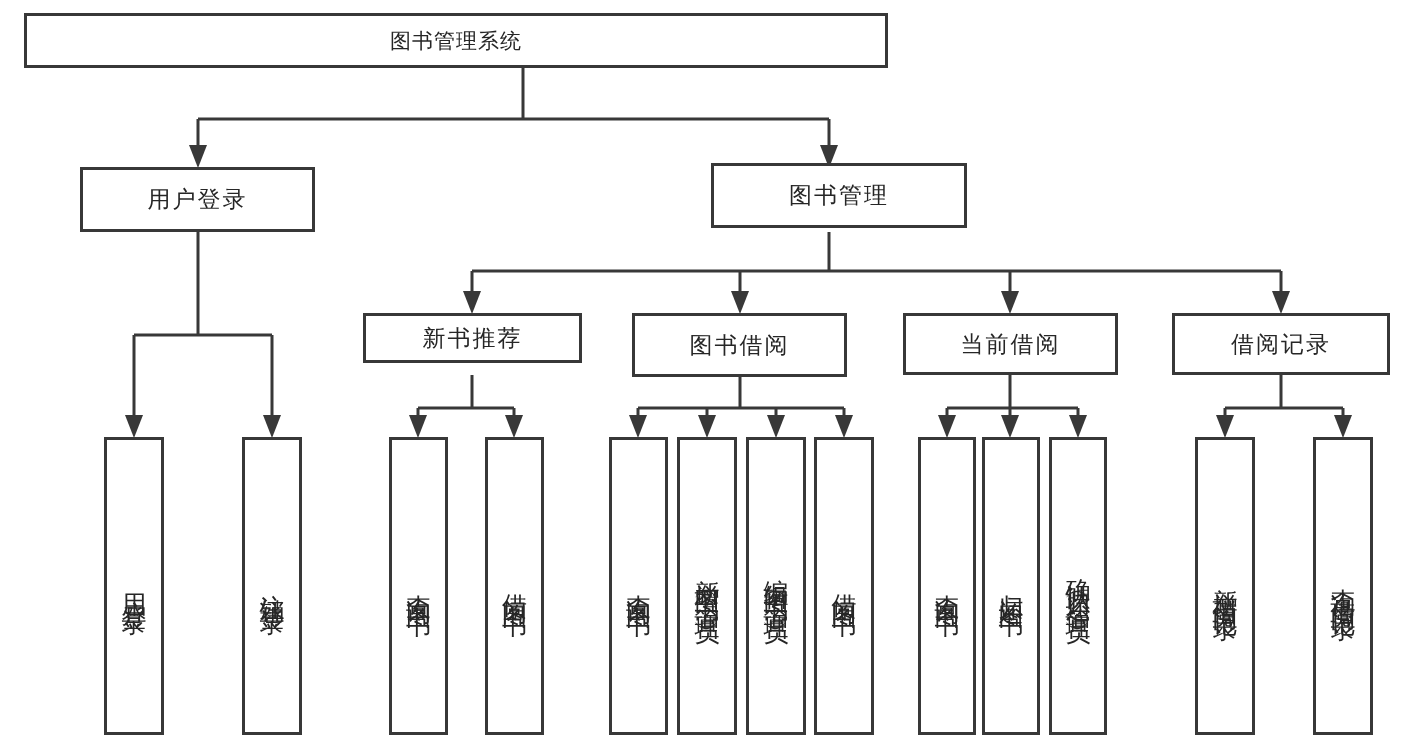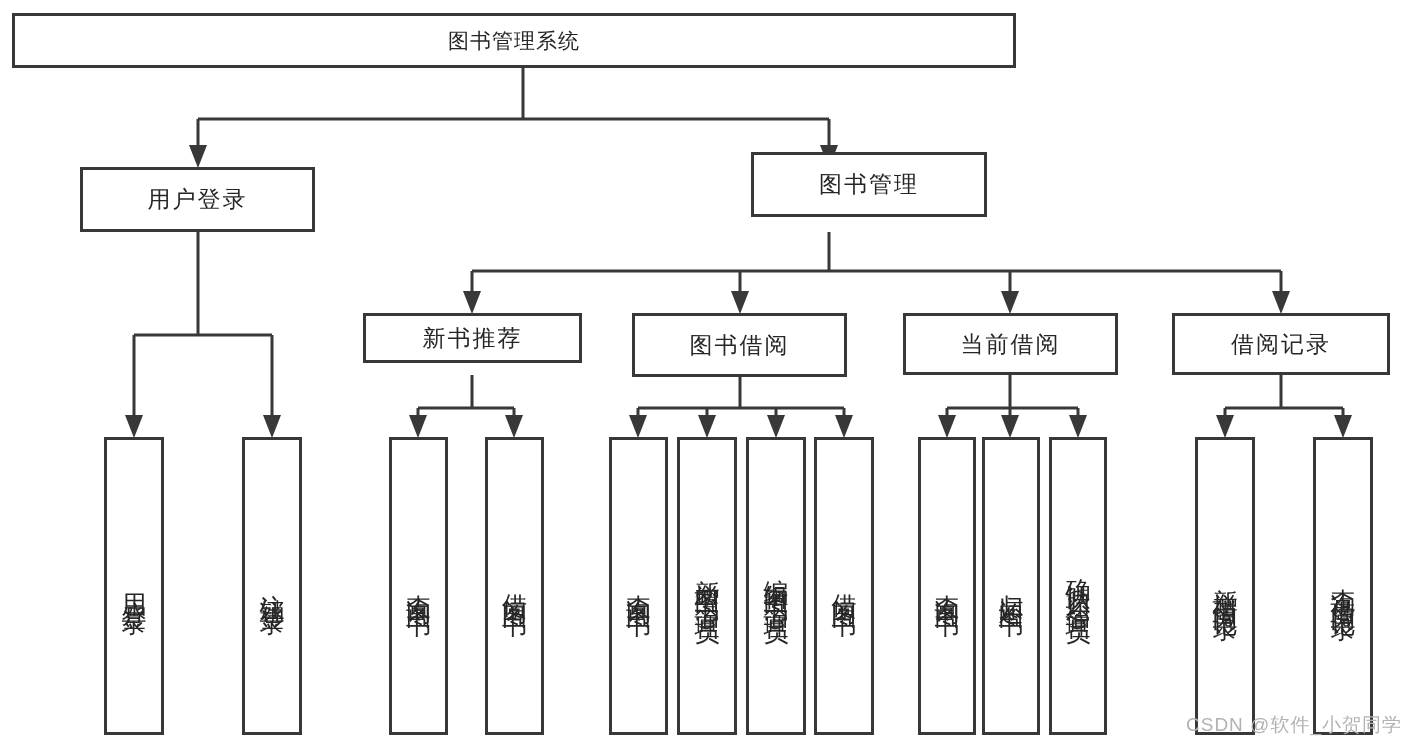--- a/index.html
+++ b/index.html
@@ -75,28 +75,28 @@
       <polygon points="767,415 785,415 776,438"></polygon>
       <polygon points="835,415 853,415 844,438"></polygon>
       <polygon points="938,415 956,415 947,438"></polygon>
       <polygon points="1001,415 1019,415 1010,438"></polygon>
       <polygon points="1069,415 1087,415 1078,438"></polygon>
       <polygon points="1216,415 1234,415 1225,438"></polygon>
       <polygon points="1334,415 1352,415 1343,438"></polygon>
     </g>
   </svg>
 
-  <div class="box" style="left:12px; top:13px; width:1004px; height:55px;font-family:Liberation Mono, monospace;">
+  <div class="box" style="left:24px; top:13px; width:864px; height:55px;font-family:Liberation Mono, monospace;">
     <span class="hlabel root-label">图书管理系统</span>
   </div>
 
   <div class="box" style="left:80px; top:167px; width:235px; height:65px;">
     <span class="hlabel">用户登录</span>
   </div>
-  <div class="box" style="left:711px; top:152px; width:236px; height:65px;margin-left:40px;">
+  <div class="box" style="left:711px; top:163px; width:256px; height:65px;">
     <span class="hlabel">图书管理</span>
   </div>
 
   <div class="box" style="left:363px; top:313px; width:219px; height:50px;">
     <span class="hlabel">新书推荐</span>
   </div>
   <div class="box" style="left:632px; top:313px; width:215px; height:64px;">
     <span class="hlabel">图书借阅</span>
   </div>
   <div class="box" style="left:903px; top:313px; width:215px; height:62px;">
@@ -143,15 +143,14 @@
     <span class="vlabel">确认归还（管理员）</span>
   </div>
 
   <div class="box vbox" style="left:1195px; top:437px; width:60px; height:298px;">
     <span class="vlabel">新增借阅记录</span>
   </div>
   <div class="box vbox" style="left:1313px; top:437px; width:60px; height:298px;">
     <span class="vlabel">查询借阅记录</span>
   </div>
 
-  <div class="watermark">CSDN @软件_小贺同学</div>
 
 </div>
 
 </body></html>

